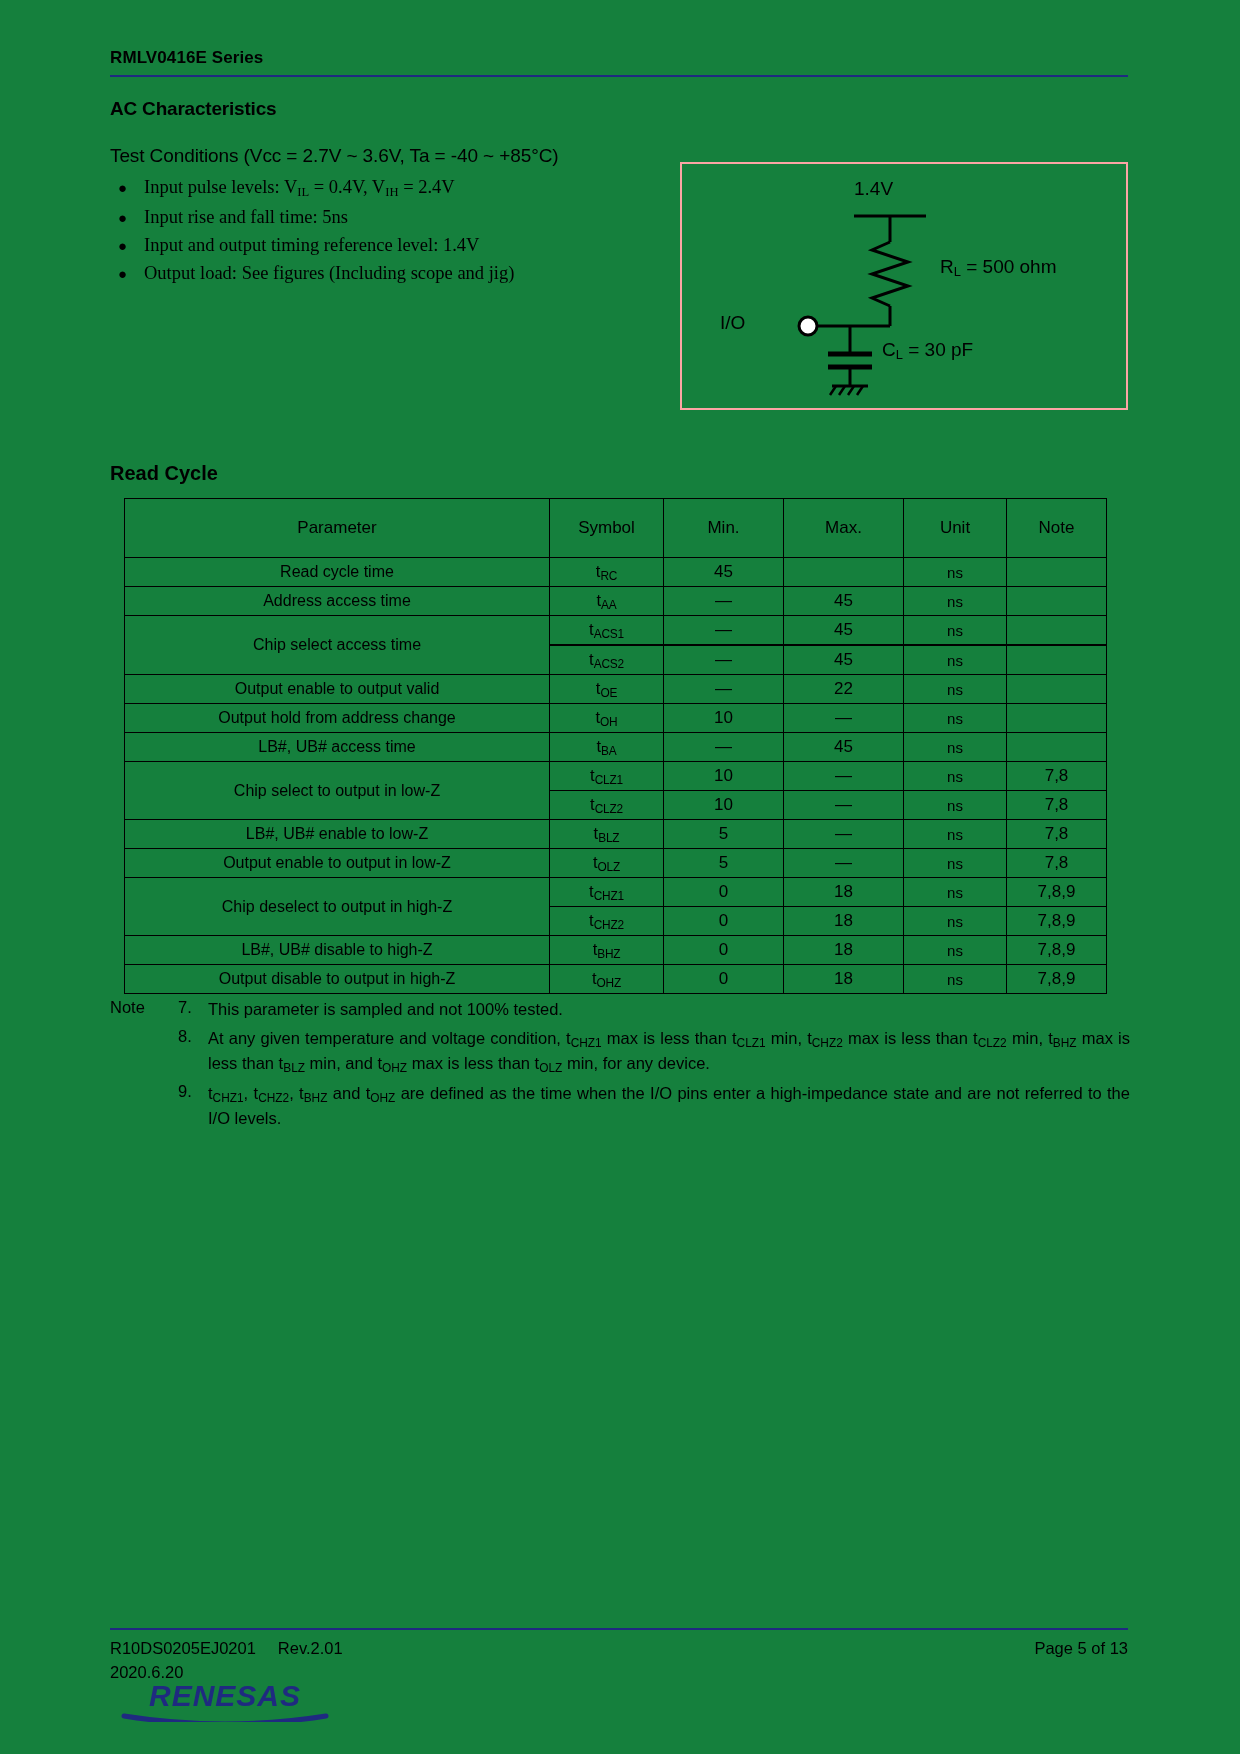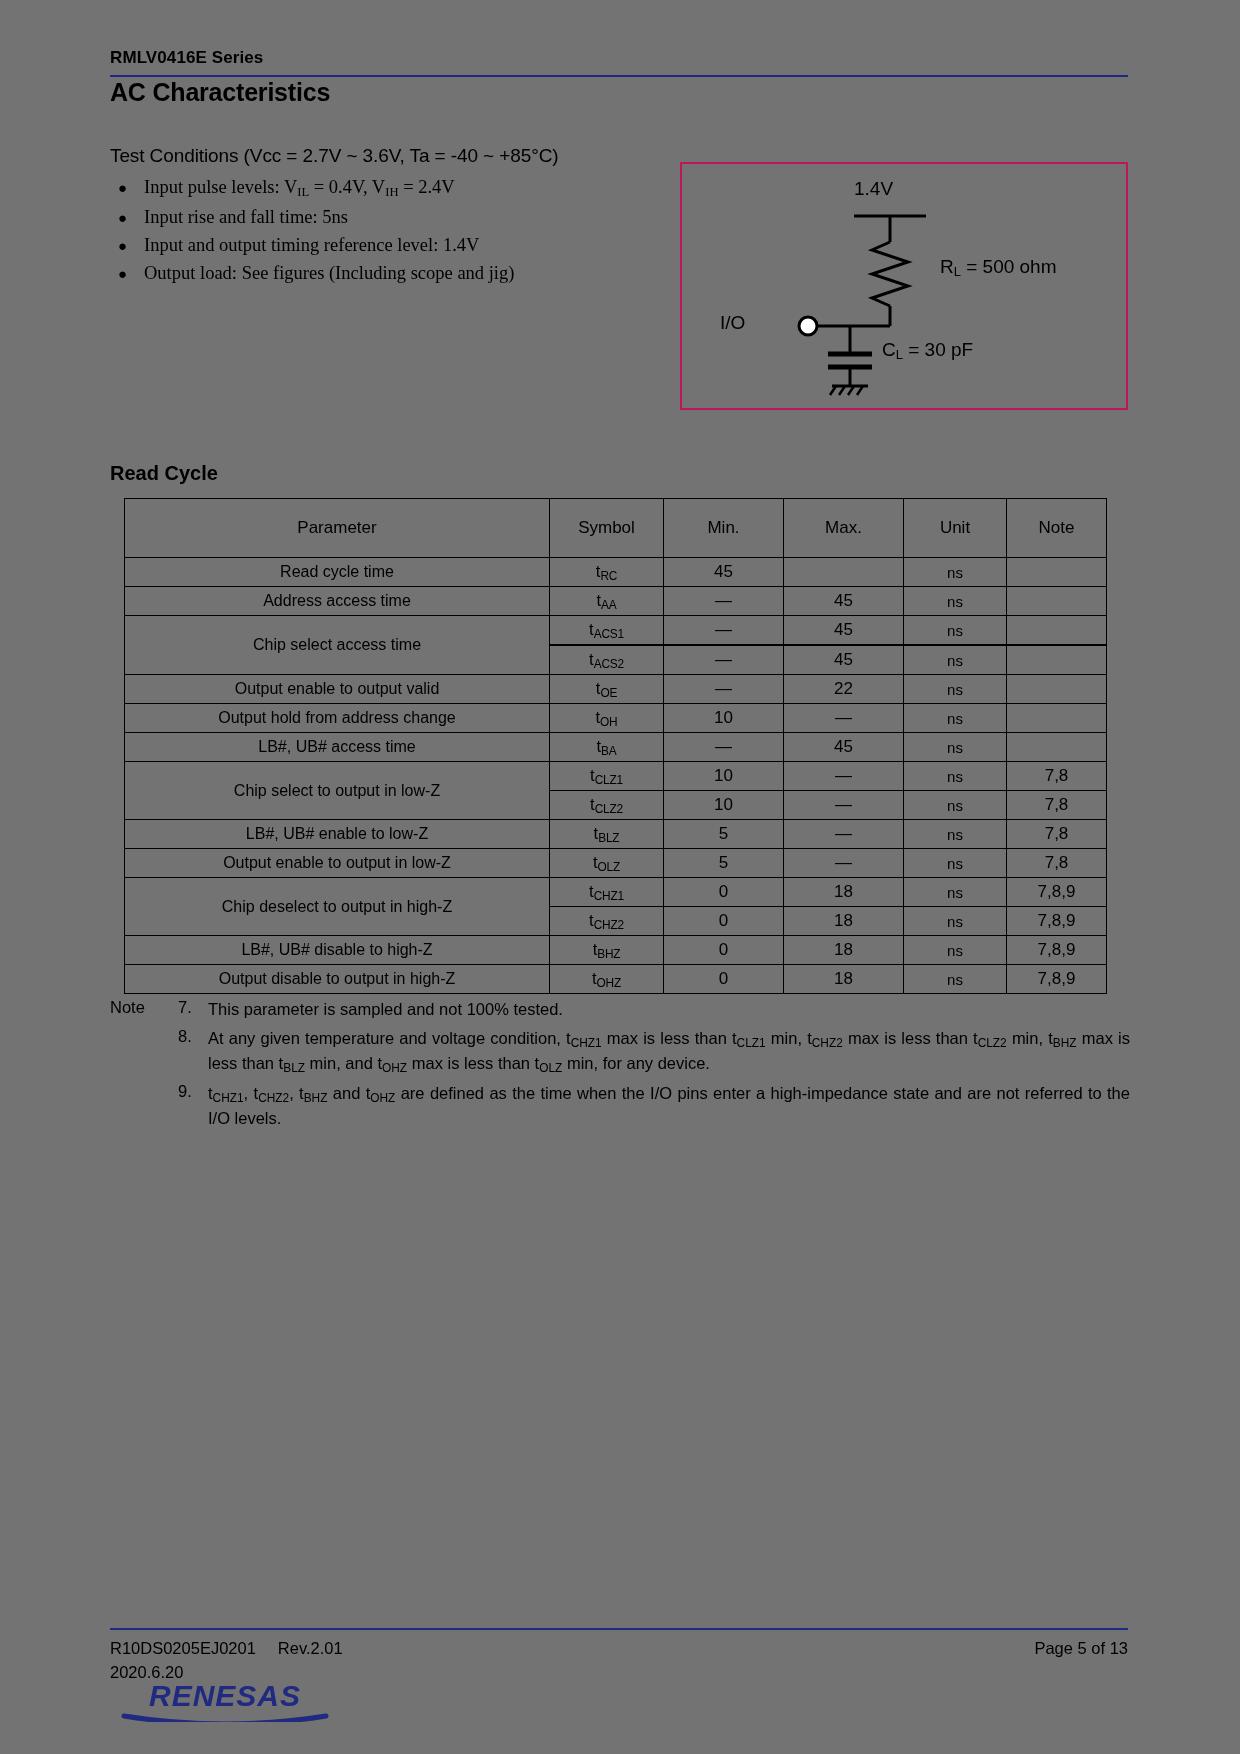--- a/index.html
+++ b/index.html
@@ -4,21 +4,21 @@
 <style>
   html, body {
     margin: 0;
     padding: 0;
     background: #ffffff;
   }
   .page {
     position: relative;
     width: 1240px;
     height: 1754px;
-    background: #737373;
+    background: #15803d;
     font-family: "Liberation Sans", sans-serif;
     color: #000000;
     overflow: hidden;
   }
 
   
   .hdr {
     position: absolute;
     left: 110px;
     top: 48px;
@@ -33,22 +33,22 @@
   .hdr-rule {
     height: 2px;
     background: #1f2a80;
     width: 100%;
   }
 
   
   .sec-title {
     position: absolute;
     left: 110px;
-    top: 78px;
-    font-size: 25px;
+    top: 98px;
+    font-size: 19px;
     font-weight: bold;
     letter-spacing: -0.2px;
   }
 
   
   .test-cond {
     position: absolute;
     left: 110px;
     top: 145px;
     font-size: 19px;
@@ -83,21 +83,21 @@
     vertical-align: -0.22em;
   }
 
   
   .circuit-box {
     position: absolute;
     left: 680px;
     top: 162px;
     width: 448px;
     height: 248px;
-    border: 2px solid #be185d;
+    border: 2px solid #fca5a5;
     box-sizing: border-box;
   }
   .circuit-svg {
     position: absolute;
     left: 0;
     top: 0;
   }
   .clabel {
     position: absolute;
     font-size: 19px;

